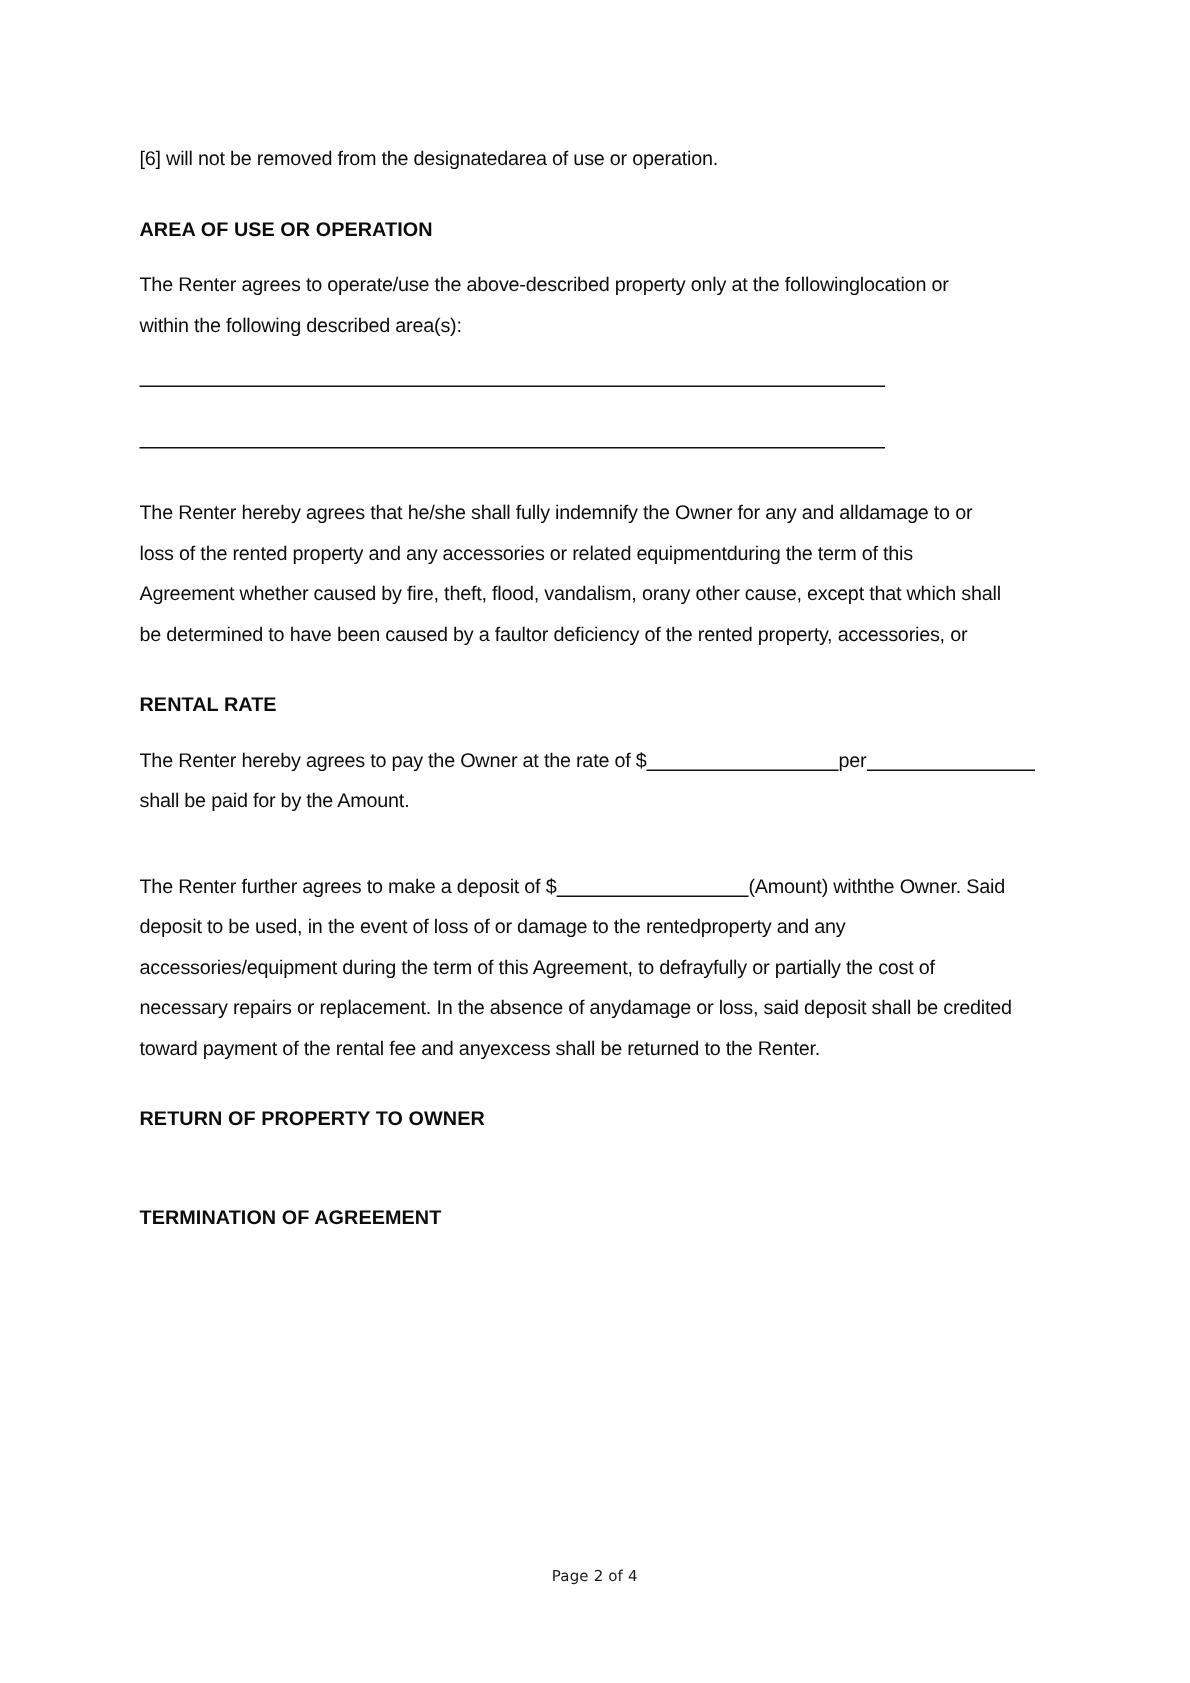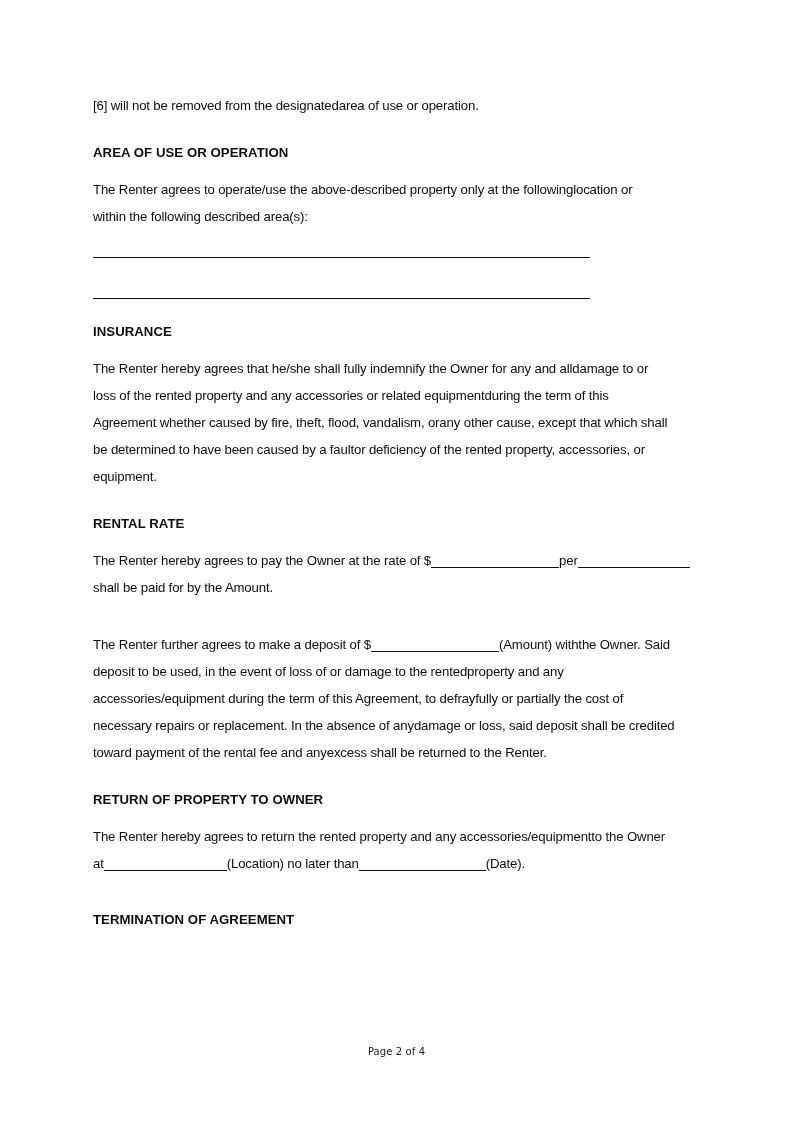--- a/index.html
+++ b/index.html
@@ -114,28 +114,26 @@
     </div>
 
     <div class="gap-sm"></div>
 
     <div class="ruleline"></div>
     <div class="gap-md"></div>
     <div class="ruleline"></div>
 
     <div class="gap-sm"></div>
 
-    <div class="heading">INSURANCE</div>
     <div class="gap-sm"></div>
     <div class="para">
       <span class="ln">The Renter hereby agrees that he/she shall fully indemnify the Owner for any and alldamage to or</span>
       <span class="ln">loss of the rented property and any accessories or related equipmentduring the term of this</span>
       <span class="ln">Agreement whether caused by fire, theft, flood, vandalism, orany other cause, except that which shall</span>
       <span class="ln">be determined to have been caused by a faultor deficiency of the rented property, accessories, or</span>
-      <span class="ln">equipment.</span>
     </div>
 
     <div class="gap-lg"></div>
 
     <div class="heading">RENTAL RATE</div>
     <div class="gap-sm"></div>
     <div class="para">
       <span class="ln"><span>The Renter hereby agrees to pay the Owner at the rate of $</span><span class="blank blank-amount"></span><span>per</span><span class="blank blank-per"></span></span>
       <span class="ln">shall be paid for by the Amount.</span>
     </div>
@@ -148,24 +146,20 @@
       <span class="ln">deposit to be used, in the event of loss of or damage to the rentedproperty and any</span>
       <span class="ln">accessories/equipment during the term of this Agreement, to defrayfully or partially the cost of</span>
       <span class="ln">necessary repairs or replacement. In the absence of anydamage or loss, said deposit shall be credited</span>
       <span class="ln">toward payment of the rental fee and anyexcess shall be returned to the Renter.</span>
     </div>
 
     <div class="gap-lg"></div>
 
     <div class="heading">RETURN OF PROPERTY TO OWNER</div>
     <div class="gap-sm"></div>
-    <div class="para">
-      <span class="ln">The Renter hereby agrees to return the rented property and any accessories/equipmentto the Owner</span>
-      <span class="ln"><span>at</span><span class="blank blank-loc"></span><span>(Location) no later than</span><span class="blank blank-date"></span><span>(Date).</span></span>
-    </div>
 
     <div class="gap-xl"></div>
 
     <div class="heading">TERMINATION OF AGREEMENT</div>
 
   </div>
 
   <div class="footer">Page 2 of 4</div>
 </div>
 

